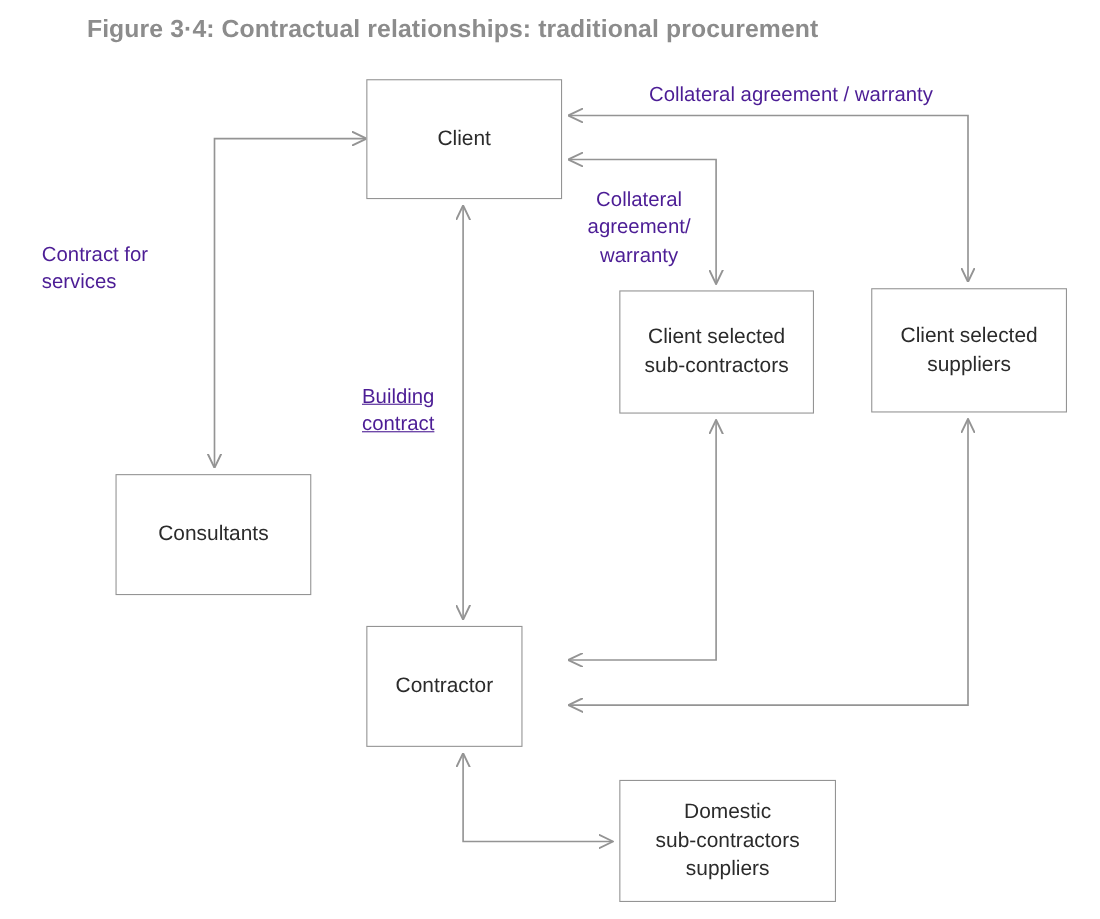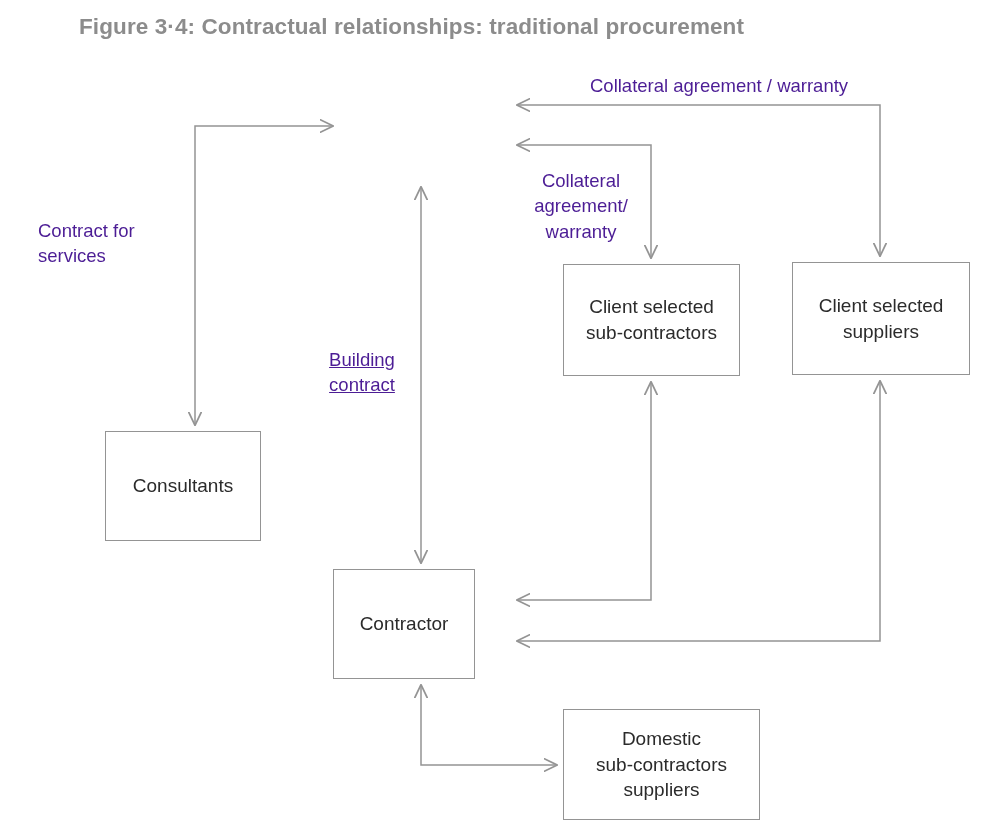--- a/index.html
+++ b/index.html
@@ -88,22 +88,25 @@
 
       <path d="M 493 600 L 627 600 L 627 382" marker-start="url(#arrow-open)" marker-end="url(#arrow-open)"></path>
 
       <path d="M 493 641 L 856 641 L 856 381" marker-start="url(#arrow-open)" marker-end="url(#arrow-open)"></path>
 
       <path d="M 397 685 L 397 765 L 533 765" marker-start="url(#arrow-open)" marker-end="url(#arrow-open)"></path>
 
     </g>
   </svg>
 
+  <div class="node-box" style="left:309px; top:72px; width:178px; height:109px;">
+    <span class="node-label">Client</span>
+  </div>
 
-  <div class="node-box" style="left:81px; top:431px; width:156px; height:110px;">
+  <div class="node-box" style="left:81px; top:431px; width:178px; height:110px;">
     <span class="node-label">Consultants</span>
   </div>
 
   <div class="node-box" style="left:539px; top:264px; width:177px; height:112px;">
     <span class="node-label">Client selected
 sub-contractors</span>
   </div>
 
   <div class="node-box" style="left:768px; top:262px; width:178px; height:113px;">
     <span class="node-label">Client selected

